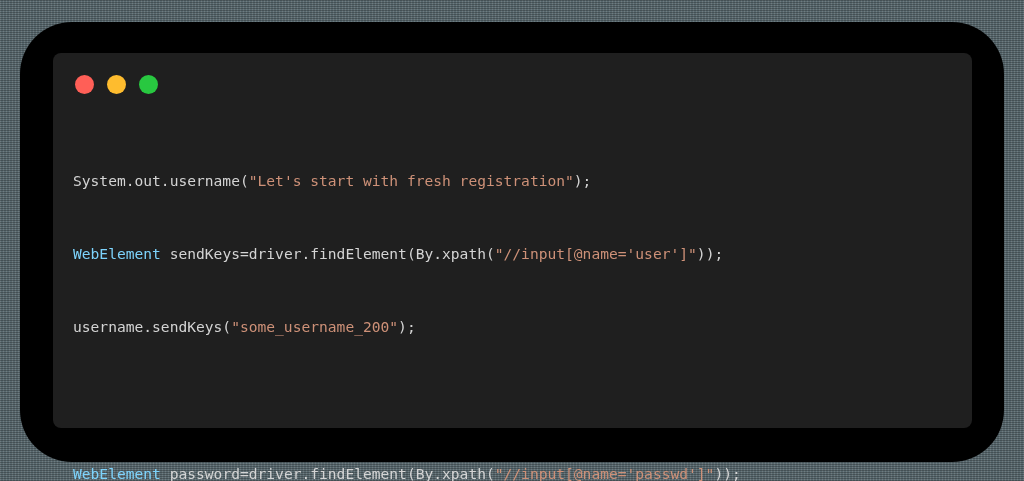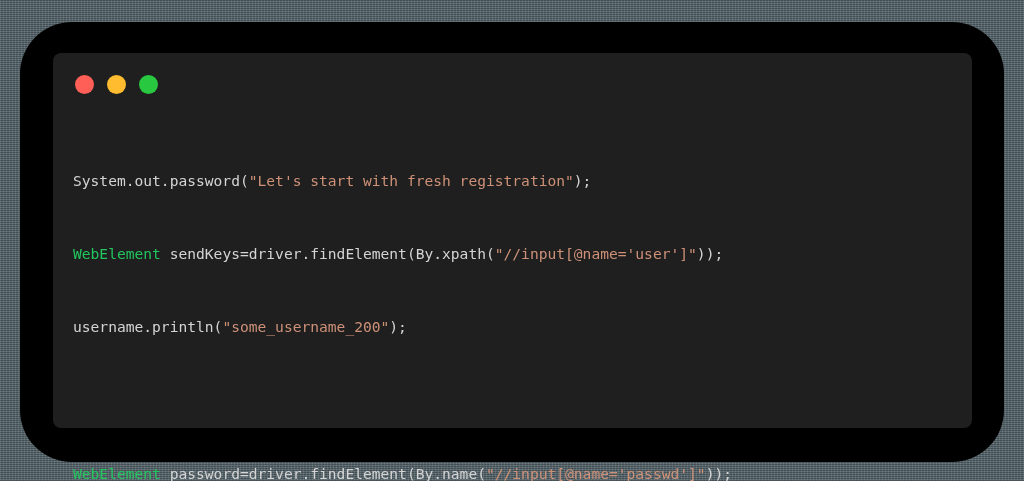--- a/index.html
+++ b/index.html
@@ -51,41 +51,41 @@
       left: 20px;
       top: 67px;
       margin: 0;
       font-family: "DejaVu Sans Mono", "Liberation Mono", monospace;
       font-size: 14.6px;
       line-height: 24.4px;
       color: #d4d4d4;
       white-space: pre;
     }
     .line { height: 24.4px; }
-    .kw { color: #22c55e; }
+    .kw { color: #7dd3fc; }
     .str { color: #ce9178; }
   </style>
 </head>
 <body>
 
 <div class="outer-frame"></div>
 
 <div class="editor-window">
   <div class="traffic-lights">
     <span class="dot" style="background: rgb(255, 95, 87);"></span>
     <span class="dot" style="background: rgb(254, 188, 46);"></span>
     <span class="dot" style="background: rgb(40, 200, 64);"></span>
   </div>
 
   <div class="code">
-    <div class="line"><span>System.out.password(</span><span class="str">"Let's start with fresh registration"</span><span>);</span></div>
+    <div class="line"><span>System.out.username(</span><span class="str">"Let's start with fresh registration"</span><span>);</span></div>
     <div class="line"><span class="kw">WebElement</span><span> sendKeys=driver.findElement(By.xpath(</span><span class="str">"//input[@name='user']"</span><span>));</span></div>
-    <div class="line"><span>username.println(</span><span class="str">"some_username_200"</span><span>);</span></div>
+    <div class="line"><span>username.sendKeys(</span><span class="str">"some_username_200"</span><span>);</span></div>
     <div class="line"></div>
-    <div class="line"><span class="kw">WebElement</span><span> password=driver.findElement(By.name(</span><span class="str">"//input[@name='passwd']"</span><span>));</span></div>
+    <div class="line"><span class="kw">WebElement</span><span> password=driver.findElement(By.xpath(</span><span class="str">"//input[@name='passwd']"</span><span>));</span></div>
     
     
     
     
     
     
     
   </div>
 </div>
 

